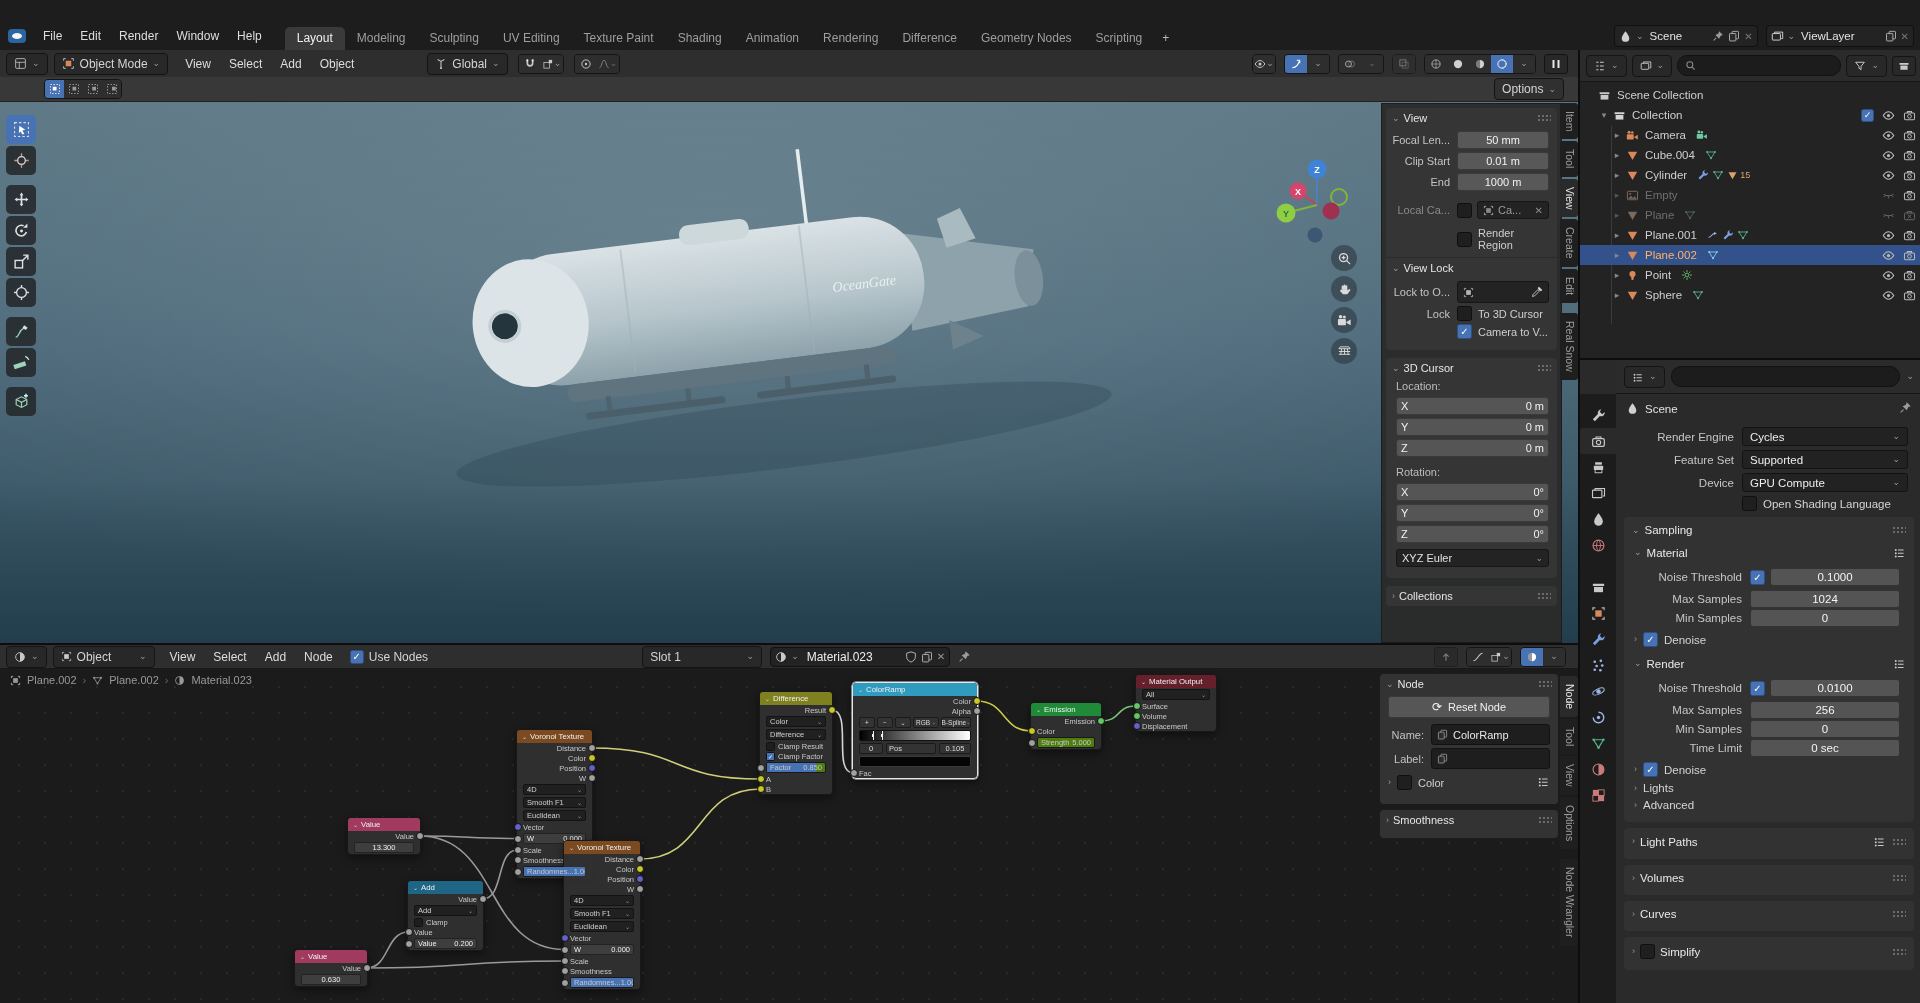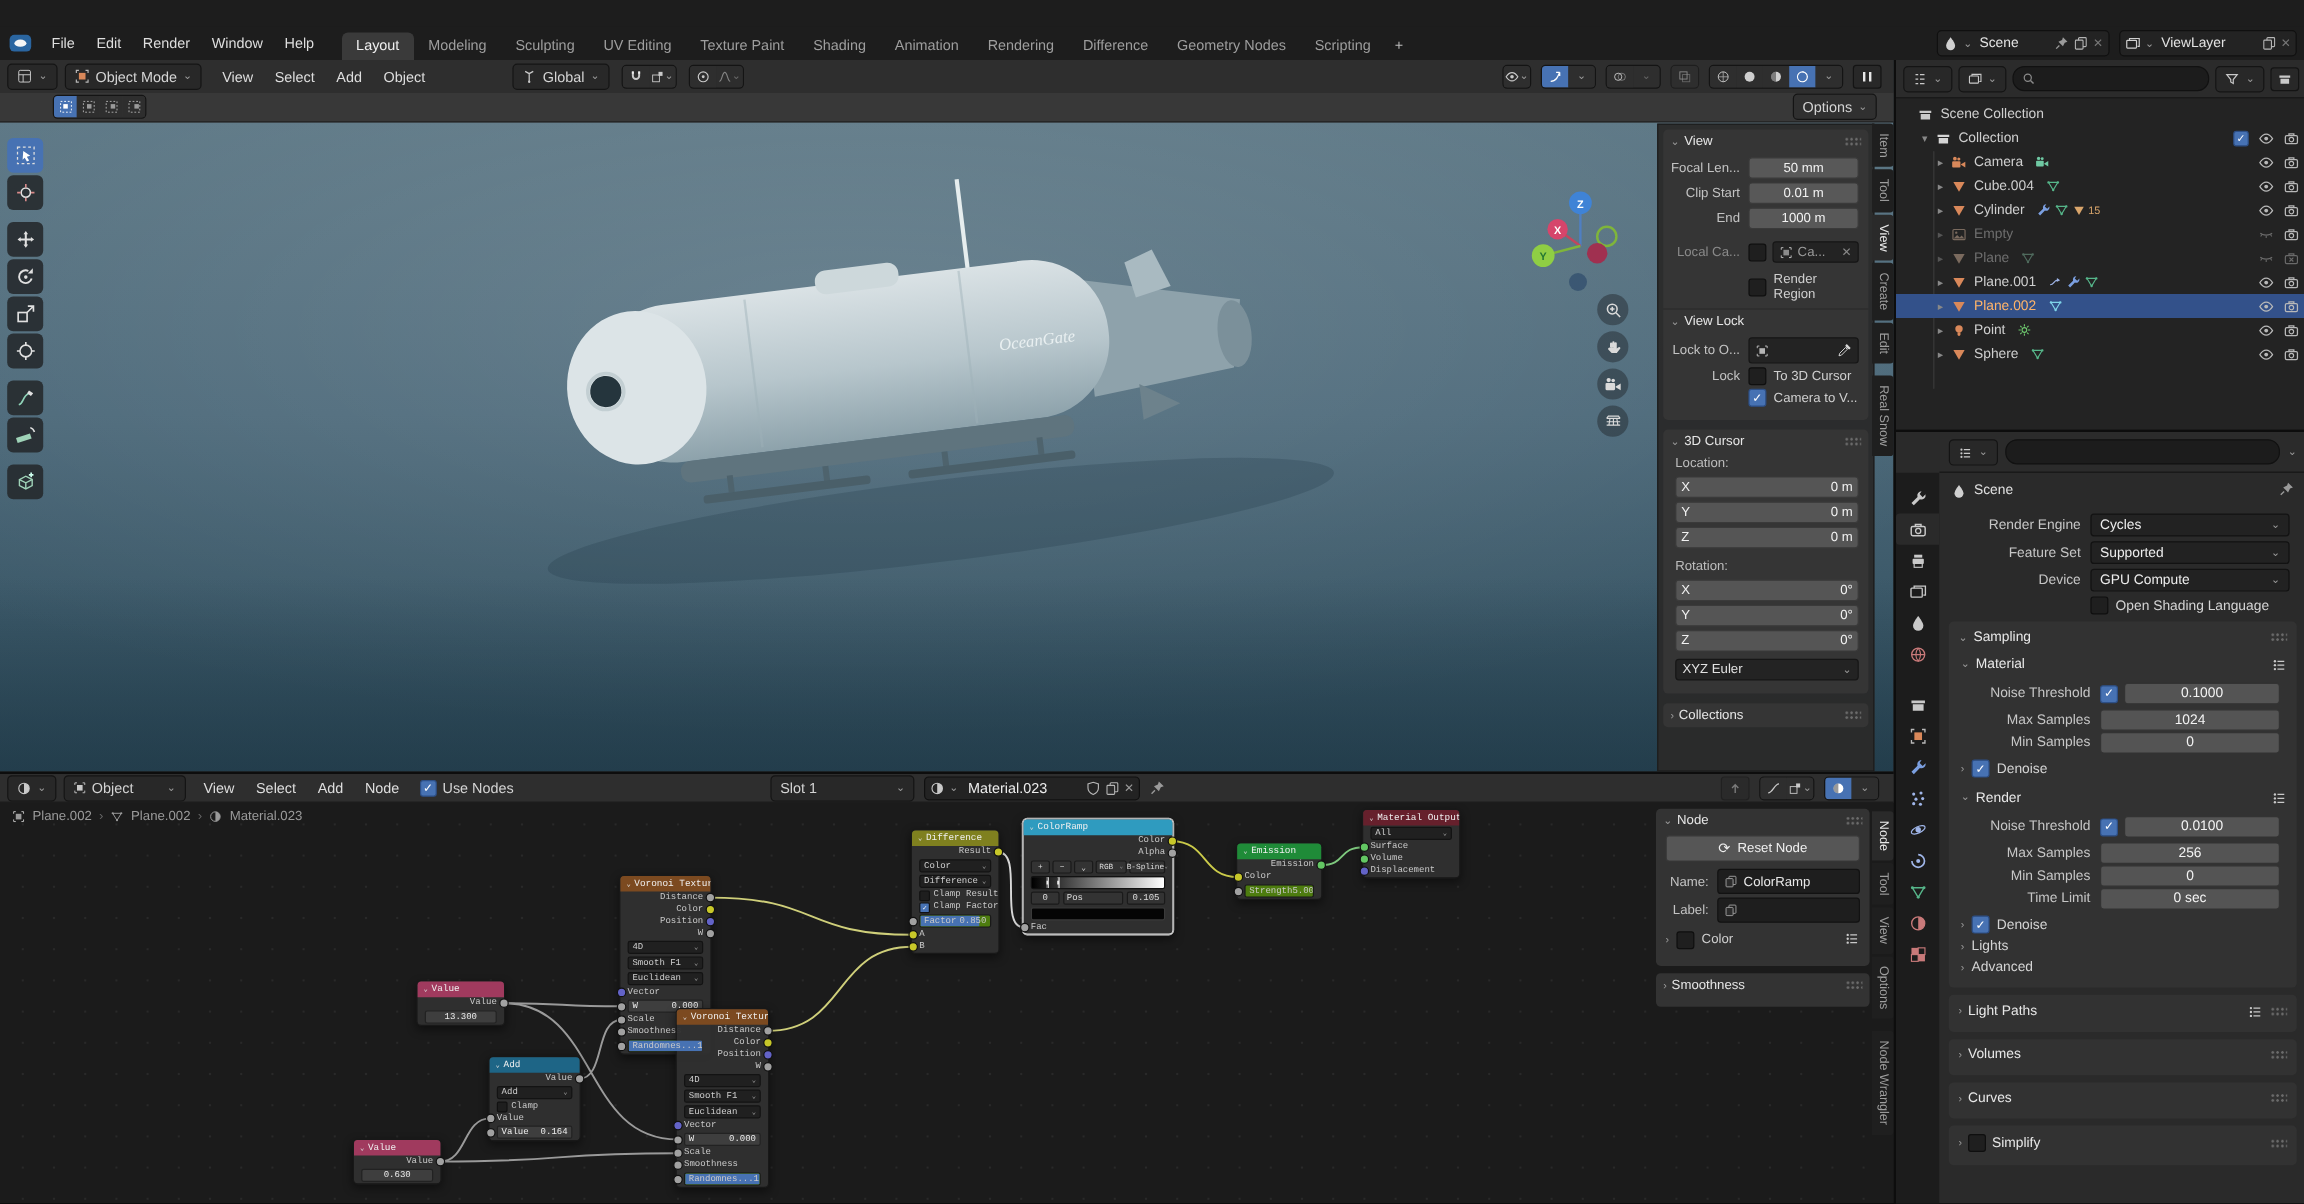--- a/index.html
+++ b/index.html
@@ -91,21 +91,21 @@
   .pbh .lst{margin-left:auto;display:flex;align-items:center;gap:6px;}
   .psub{padding-left:10px;}
   .pchkrow{display:flex;align-items:center;gap:6px;margin:5px 14px 5px 0;}
   
   #nodeeditor{left:0;top:643px;width:1578px;height:360px;background:#1b1b1b;border-top:2px solid #0d0d0d;}
   #ne-hdr{position:absolute;left:0;top:0;width:100%;height:23px;z-index:30;}
   #necanvas{position:absolute;left:0;top:23px;width:1578px;height:337px;overflow:hidden;
     background-image:radial-gradient(#292929 1px,transparent 1.3px);background-size:26px 26px;background-position:6px 6px;}
   #wires{position:absolute;left:0;top:0;width:1578px;height:337px;pointer-events:none;}
   #ne-bc{position:absolute;left:10px;top:6px;display:flex;align-items:center;gap:6px;color:#9a9a9a;font-size:11px;z-index:5;}
-  .node{position:absolute;background:rgba(48,48,48,.96);border:1px solid #181818;border-radius:4px;font-size:7.5px;color:#c9c9c9;box-shadow:0 3px 8px rgba(0,0,0,.45);font-family:Liberation Mono, monospace;}
+  .node{position:absolute;background:rgba(48,48,48,.96);border:1px solid #181818;border-radius:4px;font-size:7.5px;color:#c9c9c9;box-shadow:0 3px 8px rgba(0,0,0,.45);}
   .node.sel{border-color:#e6e6e6;box-shadow:0 0 0 .5px #e6e6e6,0 3px 8px rgba(0,0,0,.5);}
   .node .hdr{height:13px;display:flex;align-items:center;gap:3px;padding:0 5px;border-radius:3px 3px 0 0;color:#f0f0f0;font-size:7.8px;white-space:nowrap;overflow:hidden;}
   .node .hdr .hc{font-size:6px;color:#ddd;}
   .nrow{position:relative;display:flex;align-items:center;padding:0 6px;height:10px;white-space:nowrap;}
   .nrow.rout{justify-content:flex-end;}
   .sock{position:absolute;width:6px;height:6px;border-radius:50%;border:1px solid #101010;top:50%;transform:translateY(-50%);}
   .sock.l{left:-3.5px;} .sock.r{right:-3.5px;}
   .nsel{flex:1;background:#202020;border:1px solid #131313;border-radius:2px;height:9px;display:flex;align-items:center;padding:0 3px;color:#cfcfcf;}
   .nsel .chev{margin-left:auto;font-size:6px;}
   .nwid{height:13px;}
@@ -903,21 +903,21 @@
             <span>Clamp</span>
           </div>
           <div class="nrow">
             <span class="sock l" style="background: rgb(161, 161, 161);"></span>
             <span>Value</span>
           </div>
           <div class="nrow nwid">
             <span class="sock l" style="background: rgb(161, 161, 161);"></span>
             <span class="nfield" style="justify-content: flex-start; padding: 0px 3px;">
               <span>Value</span>
-              <span style="margin-left: auto;">0.164</span>
+              <span style="margin-left: auto;">0.200</span>
             </span>
           </div>
         </div>
         <div class="node" style="left: 516px; top: 61px; width: 75px;">
           <div class="hdr" style="background: rgb(124, 74, 32);">
             <span class="hc">⌄</span>
             <span>Voronoi Texture</span>
           </div>
           <div class="nrow rout">
             <span>Distance</span>

